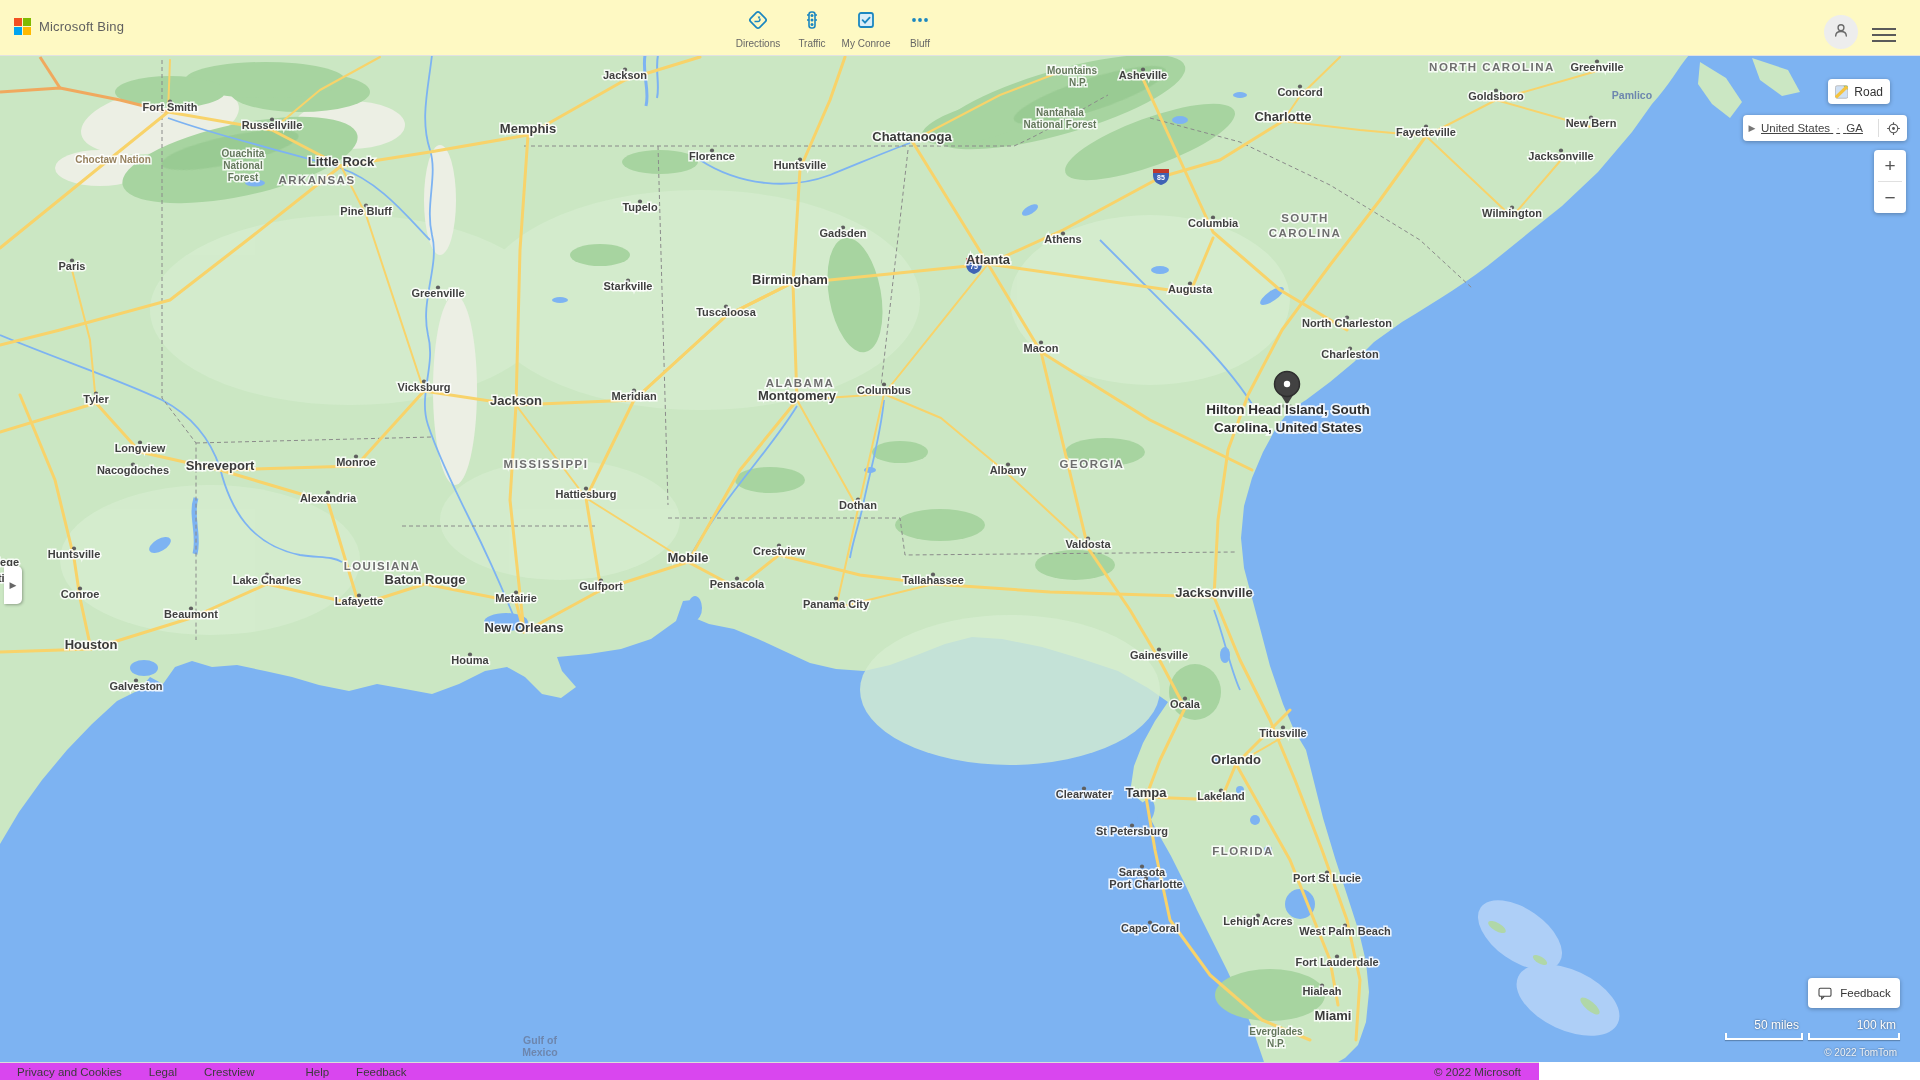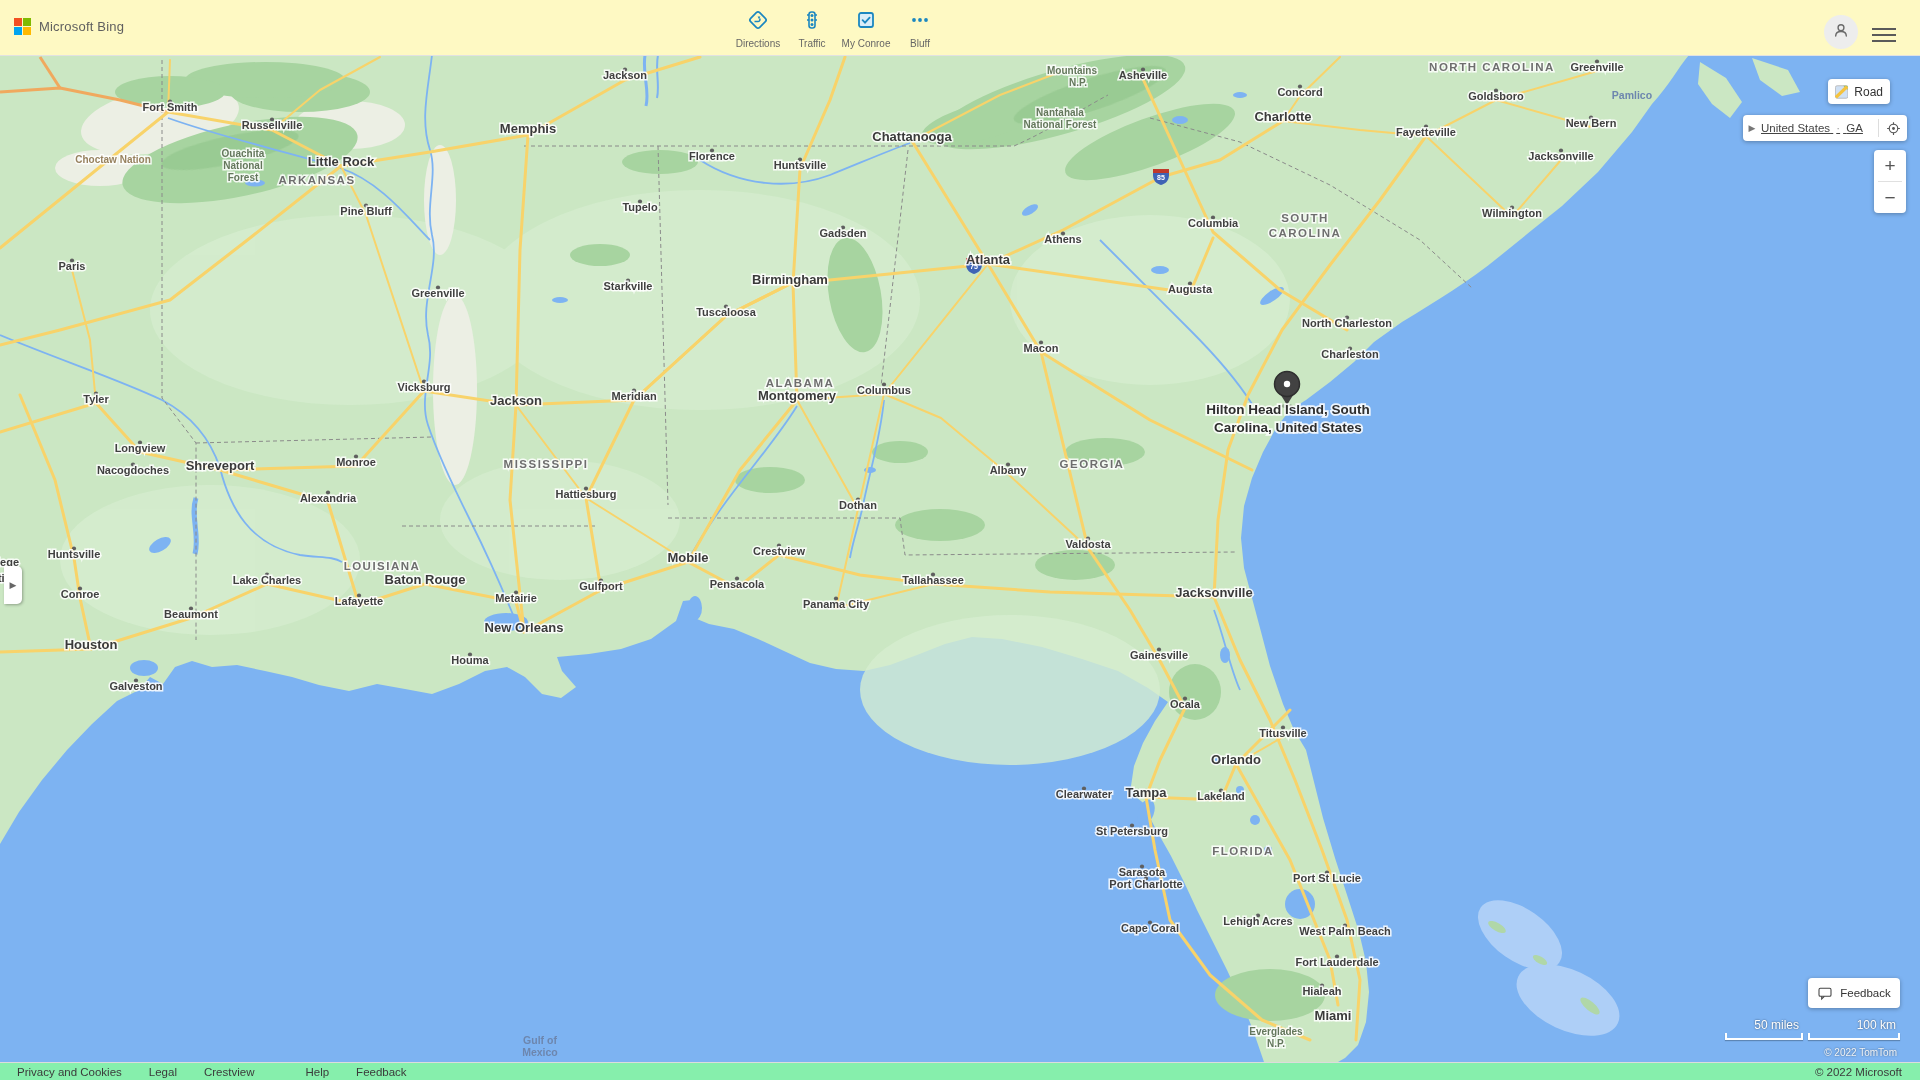--- a/index.html
+++ b/index.html
@@ -57,21 +57,21 @@
     color:#666;font-size:9px;cursor:pointer;}
   #scales{position:absolute;right:20px;bottom:22px;display:flex;gap:5px;}
   .scale{display:flex;flex-direction:column;align-items:flex-end;}
   .scale .slabel{font-size:12px;color:#fff;text-shadow:0 0 2px rgba(0,0,0,.6);margin-bottom:1px;margin-right:4px;padding-left:21px;}
   .scale .sbar{height:5px;border-left:2px solid #fff;border-right:2px solid #fff;border-bottom:2px solid #fff;
     box-shadow:0 1px 1px rgba(0,0,0,.25);}
   #sbar-mi{width:74px;} #sbar-km{width:88px;}
   #tomtom{position:absolute;right:23px;bottom:4px;font-size:10px;color:rgba(255,255,255,.9);
     text-shadow:0 0 2px rgba(0,0,0,.5);}
   
-  #footer{position:absolute;left:0;top:1062px;width:1920px;height:18px;background:#86efac;
+  #footer{position:absolute;left:0;top:1062px;width:1539px;height:18px;background:#d946ef;
     border-top:1px solid #dcdcdc;display:flex;align-items:center;font-size:11.5px;color:#3b3b3b;z-index:30;}
   #footer .flinks{display:flex;gap:27px;margin-left:17px;}
   #footer .flinks div{cursor:pointer;}
   #footer .flinks div:nth-child(4){margin-left:24px;}
   #footer .fcopy{margin-left:auto;margin-right:18px;}
 </style>
 </head>
 <body>
 
 <div id="header">

